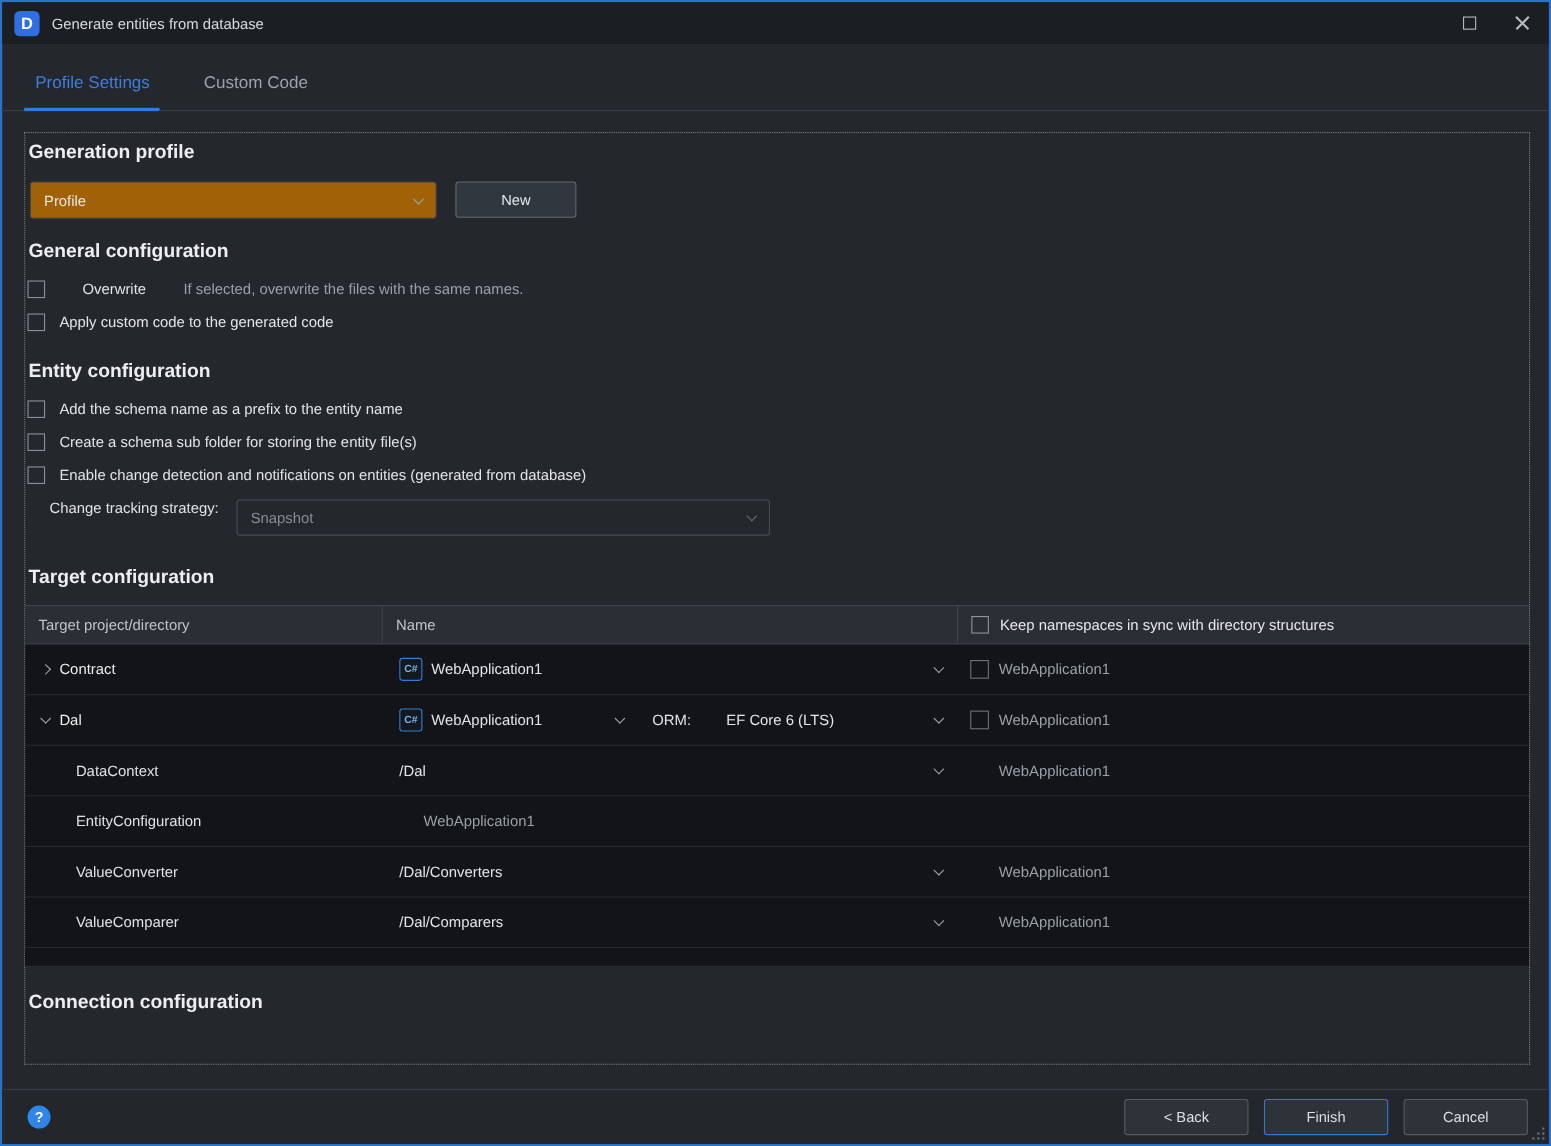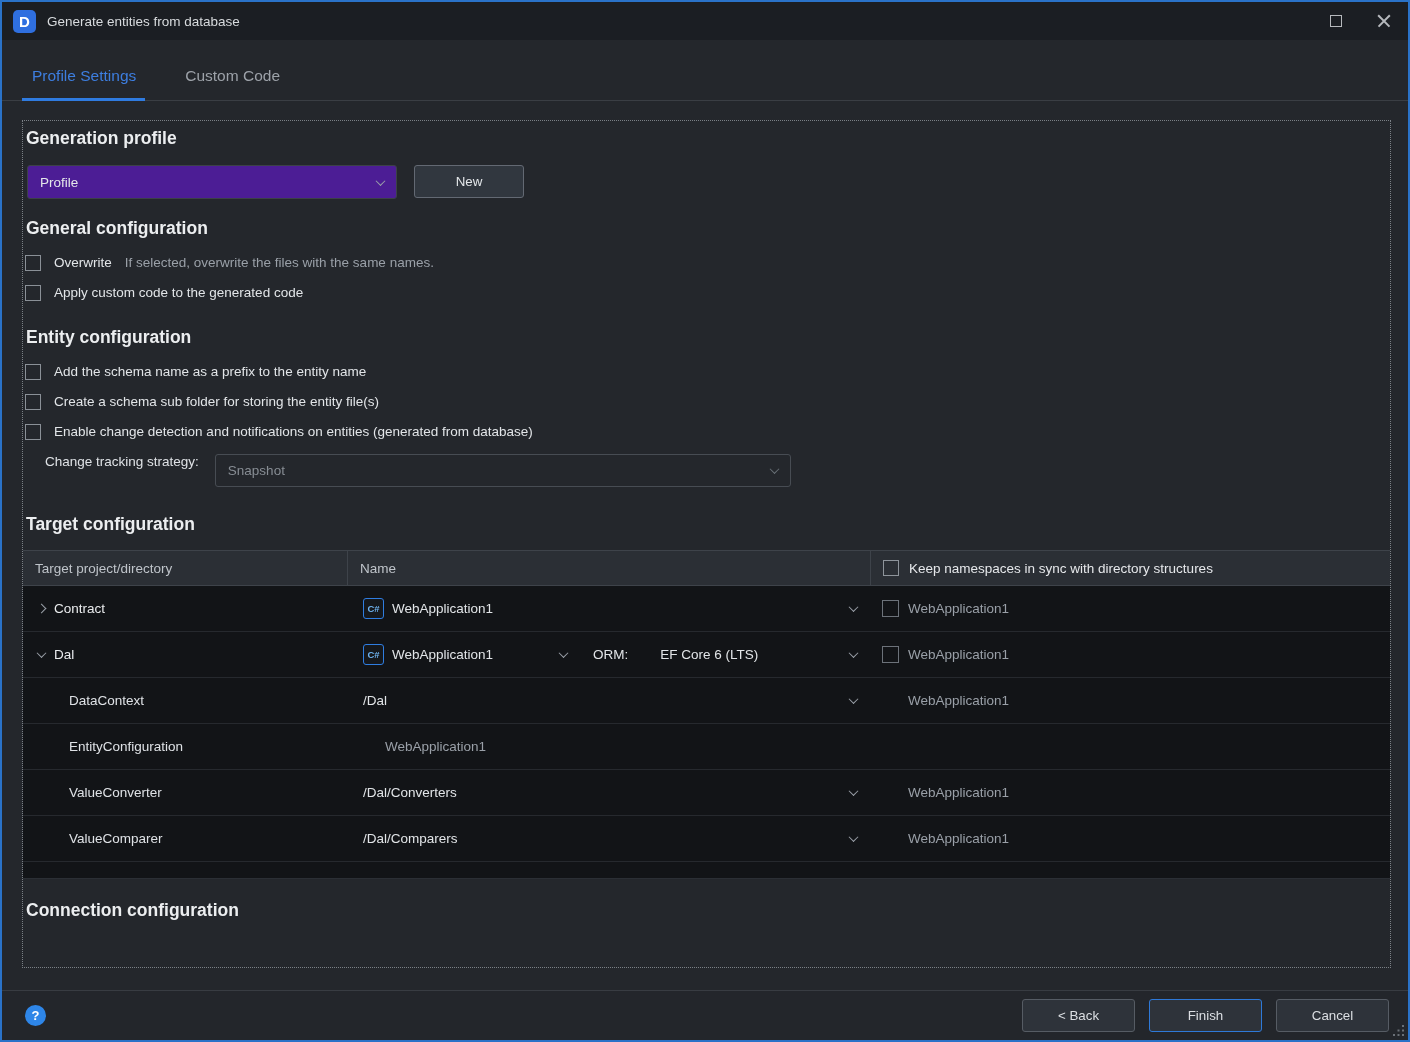--- a/index.html
+++ b/index.html
@@ -43,21 +43,21 @@
   .sec-gp { margin-top:7px; }
   .sec-gc { margin-top:19px; }
   .sec-ec { margin-top:26px; }
   .sec-tc { margin-top:27px; }
   .sec-cc { margin-top:21px; color:#8b9198; }
 
   
   .profile-row { display:flex; margin:16px 0 0 4px; }
   .dd {
     display:flex; align-items:center; height:34px; border:1px solid #3c4148; border-radius:3px;
-    background:#4c1d95; padding:0 12px;
+    background:#a16207; padding:0 12px;
   }
   .dd .dd-text { color:#e4e7ea; }
   .dd .spacer { flex:1; }
   .profile-dd { width:370px; }
   .btn {
     height:33px; display:flex; align-items:center; justify-content:center;
     background:#343a42; border:1px solid #636973; border-radius:3px; color:#e4e7ea;
   }
   .new-btn { width:110px; margin-left:17px; background:#31373f; }
 
@@ -65,27 +65,27 @@
   .chev { display:inline-block; width:7px; height:7px; border-right:1.5px solid #9aa0a8; border-bottom:1.5px solid #9aa0a8; }
   .chev.down  { transform:rotate(45deg) translate(-1px,-1px); }
   .chev.right { transform:rotate(-45deg); }
   .chev.dim { border-color:#697077; }
 
   
   .opt-row { display:flex; align-items:center; margin-left:2px; margin-top:13px; line-height:17px; }
   .cb { flex:none; width:16px; height:16px; border:1px solid #8a9097; background:transparent; margin-right:13px; }
   .opt-label { color:#e2e5e8; }
   .opt-desc { color:#9aa0a8; margin-left:13px; }
-  .gc-first { margin-top:15px; }
+  .gc-first { margin-top:15px;gap:21px; }
   .ec-first { margin-top:15px; }
 
   
   .ct-row { display:flex; align-items:flex-start; margin:14px 0 0 22px; }
   .ct-label { color:#dfe2e6; }
-  .ct-dd { width:576px; margin-left:16px; height:33px; background:transparent; border-color:#474c53; }
+  .ct-dd { width:485px; margin-left:16px; height:33px; background:transparent; border-color:#474c53; }
   .ct-dd .dd-text { color:#878d94; }
 
   
   .table { margin-top:15px; width:1367px; }
   .t-head {
     display:grid; grid-template-columns:325px 523px 1fr; height:36px;
     background:#2b2f35; border-top:1px solid #3e434a; border-bottom:1px solid #3e434a;
   }
   .t-head .hc { display:flex; align-items:center; padding-left:12px; color:#bfc4ca; }
   .t-head .hc1, .t-head .hc2 { border-right:1px solid #3e434a; }

